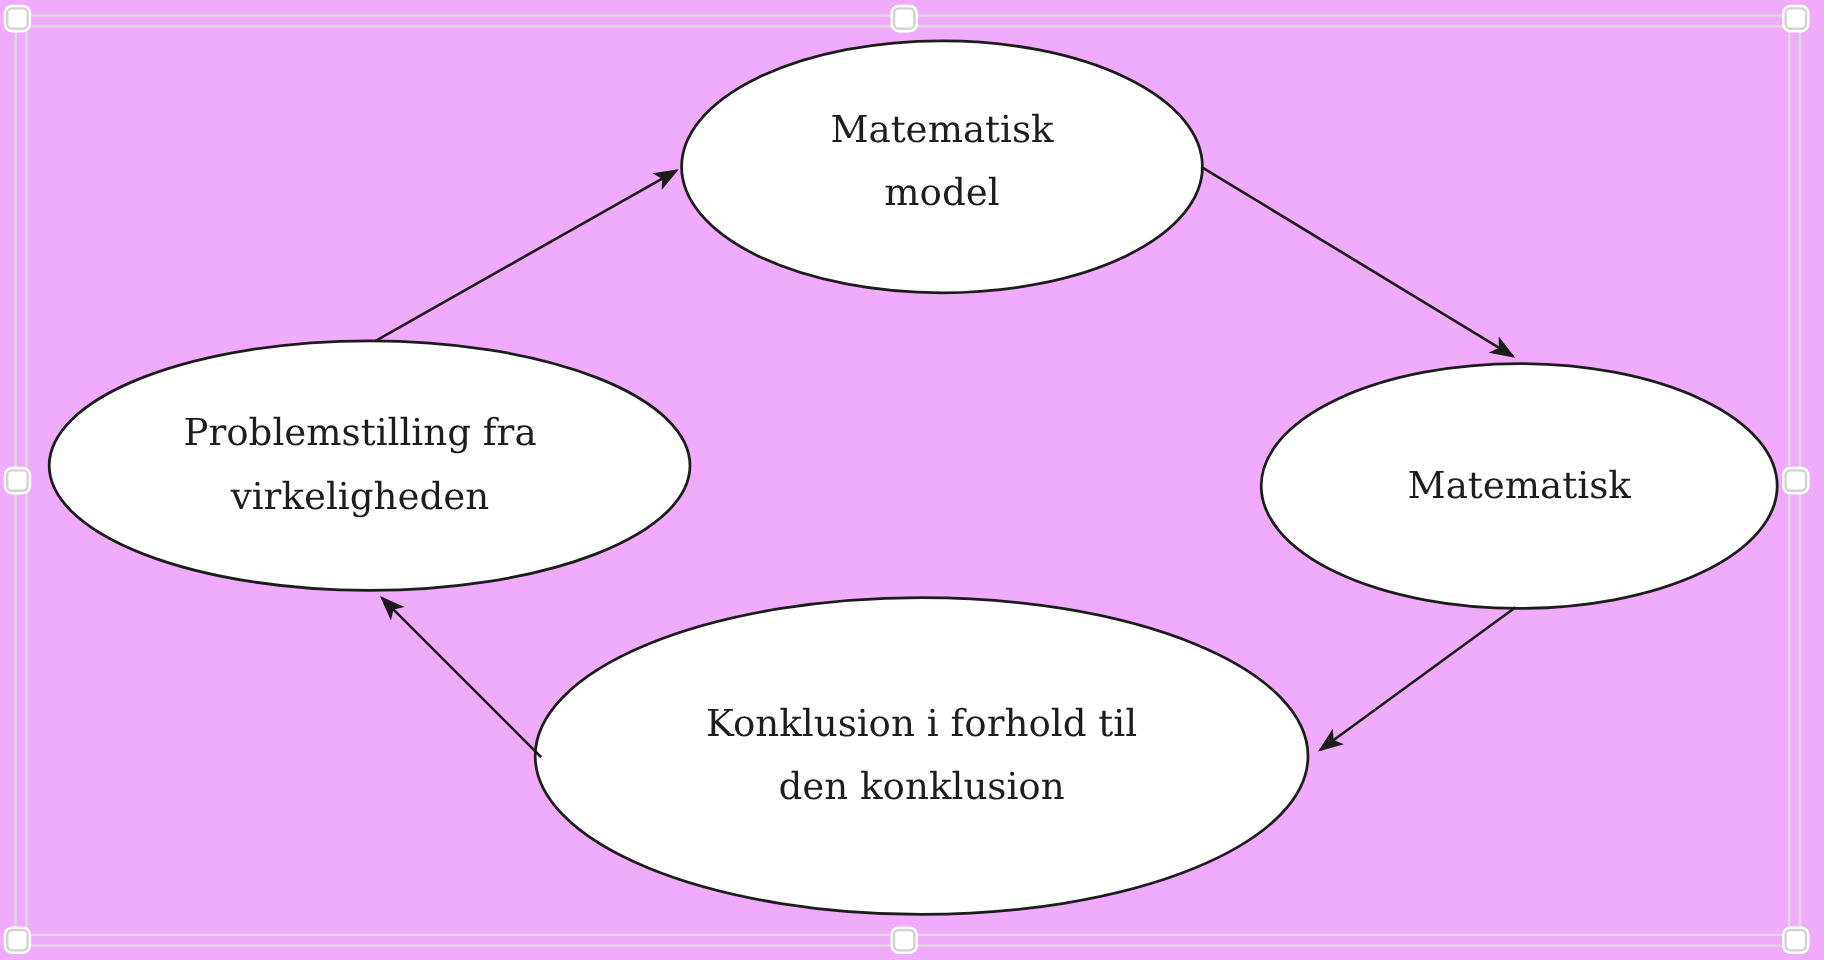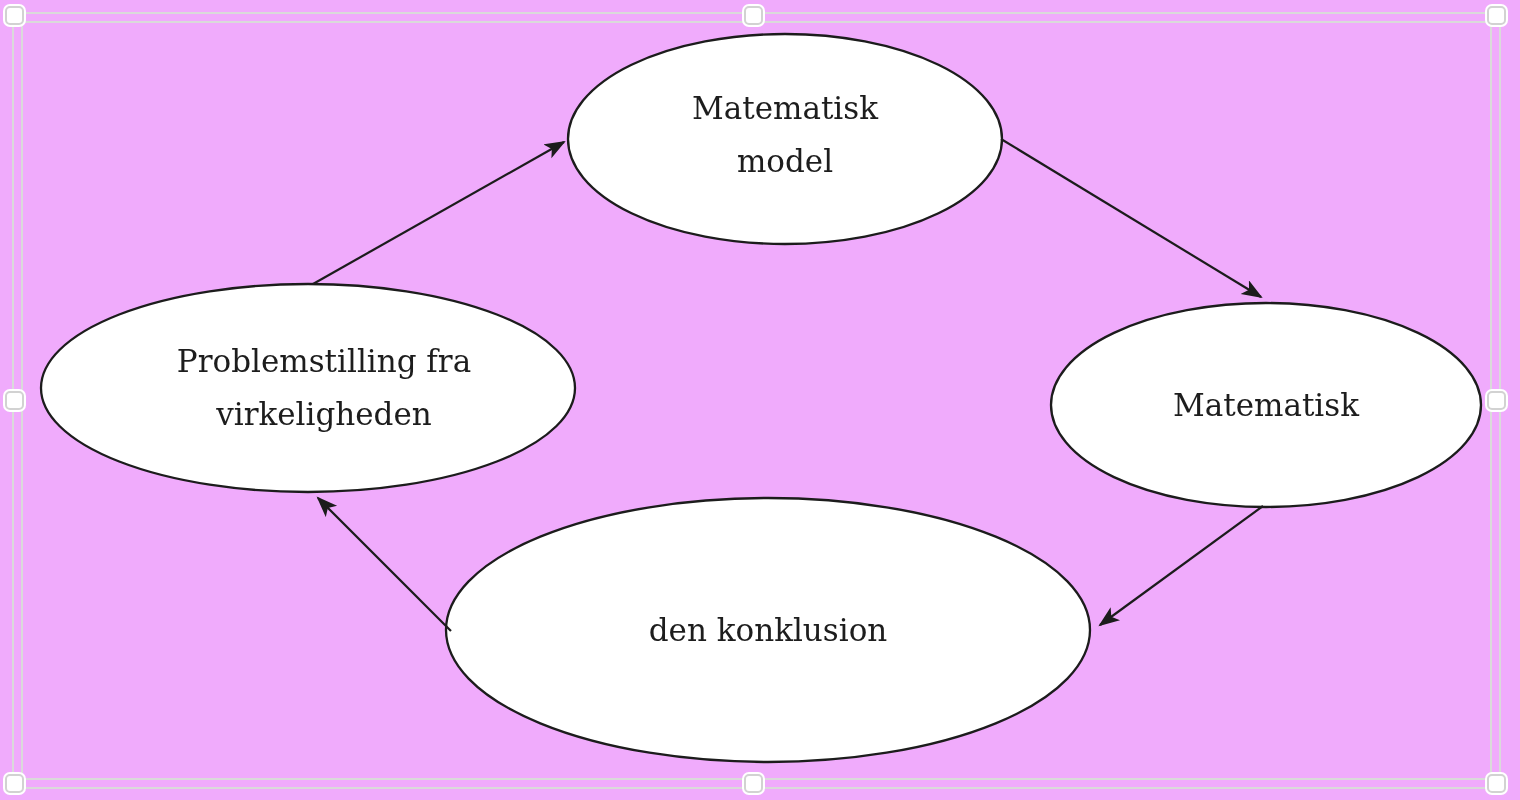--- a/index.html
+++ b/index.html
@@ -94,30 +94,31 @@
     <line x1="1001" y1="139" x2="1261" y2="297" stroke="#1c1c1c" stroke-width="2.2" marker-end="url(#ah)"></line>
     <line x1="1263" y1="506" x2="1100" y2="625" stroke="#1c1c1c" stroke-width="2.2" marker-end="url(#ah)"></line>
     <line x1="451" y1="631" x2="318" y2="498" stroke="#1c1c1c" stroke-width="2.2" marker-end="url(#ah)"></line>
   </svg>
 
   <div class="node-label" style="left:585px; top:40px; width:400px; height:190px;">
     <div>Matematisk</div>
     <div>model</div>
   </div>
 
-  <div class="node-label" style="left:124px; top:294px; width:400px; height:188px;">
+  <div class="node-label" style="left:100px; top:294px; width:400px; height:188px;">
     <div>Problemstilling fra</div>
     <div>virkeligheden</div>
   </div>
 
   <div class="node-label" style="left:1066px; top:311px; width:400px; height:188px;">
     <div>Matematisk</div>
   </div>
 
   <div class="node-label" style="left:538px; top:522px; width:460px; height:216px;">
+    <div>Konklusion i forhold til</div>
     <div>den konklusion</div>
   </div>
 
   <div class="frame-outer"></div>
   <div class="frame-inner"></div>
 
   <div class="handle h-tl"></div>
   <div class="handle h-tm"></div>
   <div class="handle h-tr"></div>
   <div class="handle h-ml"></div>

